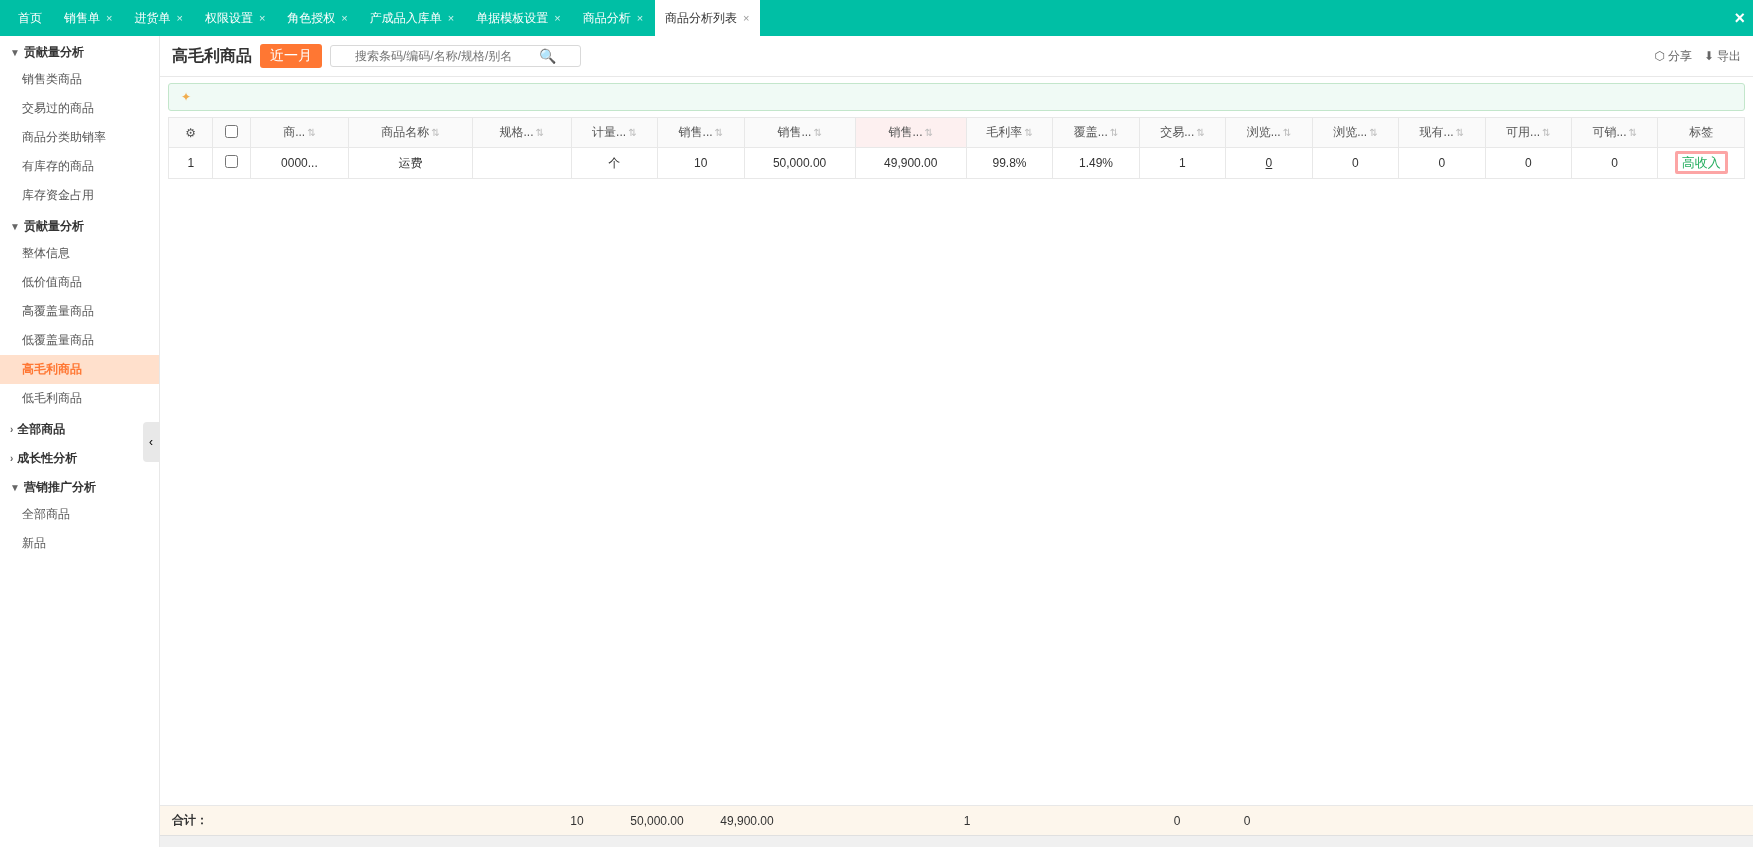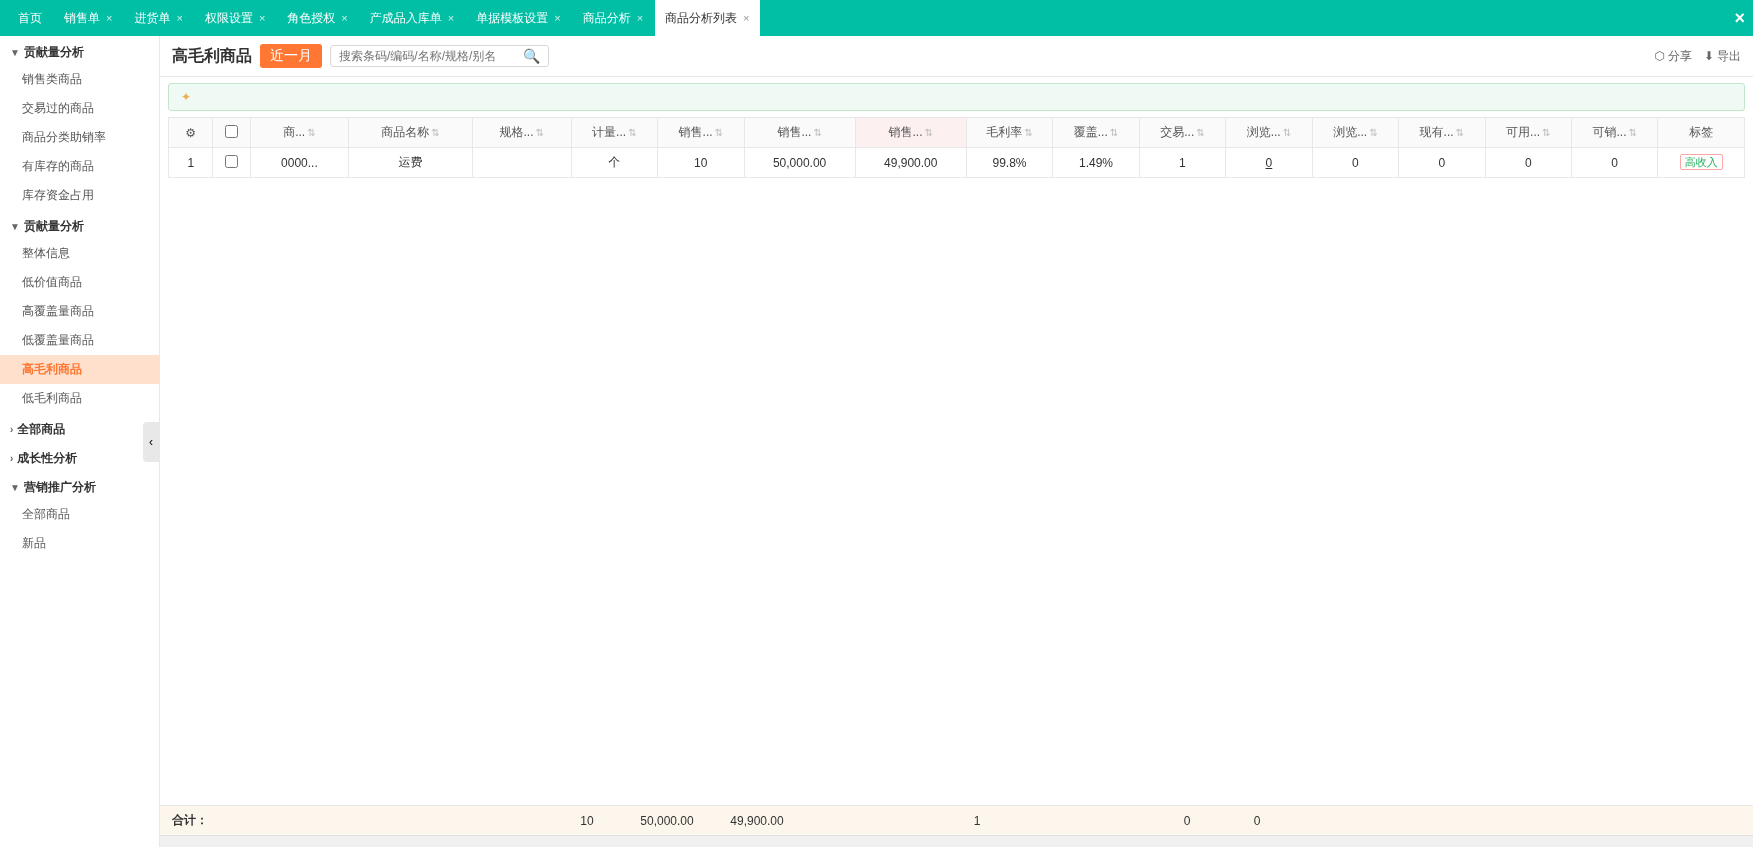--- a/index.html
+++ b/index.html
@@ -92,21 +92,21 @@
     .content-title {
       font-size: 16px; font-weight: bold; color: #333;
     }
     .btn-period {
       background: #ff7733; color: #fff; border: none;
       padding: 3px 10px; border-radius: 3px; cursor: pointer; font-size: 14px;
     }
     .search-box {
       display: flex; align-items: center;
       border: 1px solid #d9d9d9; border-radius: 3px;
-      padding: 2px 8px; gap: 4px; background: #fff;
+      padding: 2px 24px; gap: 4px; background: #fff;
     }
     .search-box input {
       border: none; outline: none; width: 180px; font-size: 12px; color: #999;
     }
     .search-icon { color: #999; font-size: 14px; cursor: pointer; }
     .header-actions {
       margin-left: auto; display: flex; gap: 12px;
     }
     .action-btn {
       display: flex; align-items: center; gap: 3px;
@@ -141,37 +141,37 @@
       color: #333;
     }
     th {
       background: #fafafa;
       font-weight: normal;
       color: #555;
       position: relative;
     }
     th .sort-icon { color: #bbb; margin-left: 2px; font-size: 10px; }
     .tag-high-income {
-      background: #fff; color: #27ae60; border: 1px solid #fca5a5;
-      padding: 1px 4px; border-radius: 2px; font-size: 11px;
+      background: #fff; color: #27ae60; border: 3px solid #fca5a5;
+      padding: 1px 4px; border-radius: 2px; font-size: 13px;
     }
     .underline { text-decoration: underline; color: #333; cursor: pointer; }
 
     
     .table-footer {
       background: #fdf6ec;
       border-top: 1px solid #e8e8e8;
       padding: 6px 12px;
       display: flex;
       align-items: center;
       gap: 0;
       font-size: 12px;
       color: #333;
     }
-    .footer-label { margin-right: 18px; font-weight: bold; }
+    .footer-label { margin-right: 8px; font-weight: bold; }
 
     
     .scrollbar-area {
       height: 12px;
       background: #f0f0f0;
       border-top: 1px solid #e0e0e0;
       overflow-x: auto;
     }
 
     

